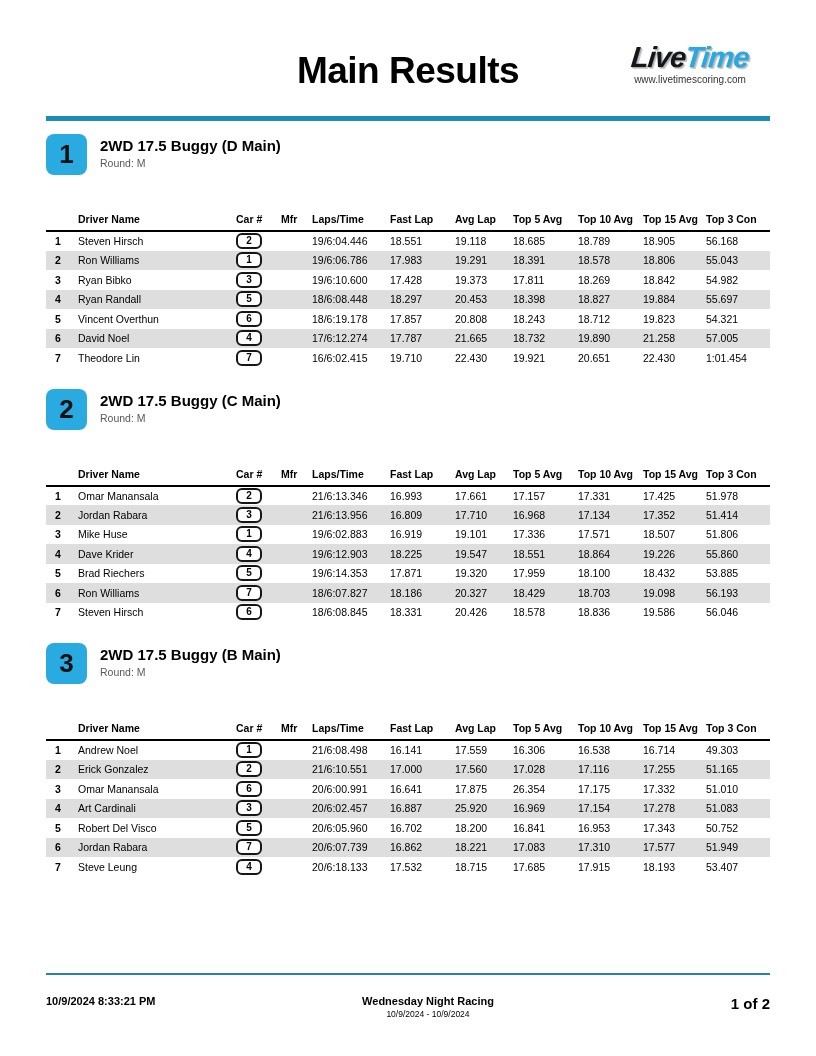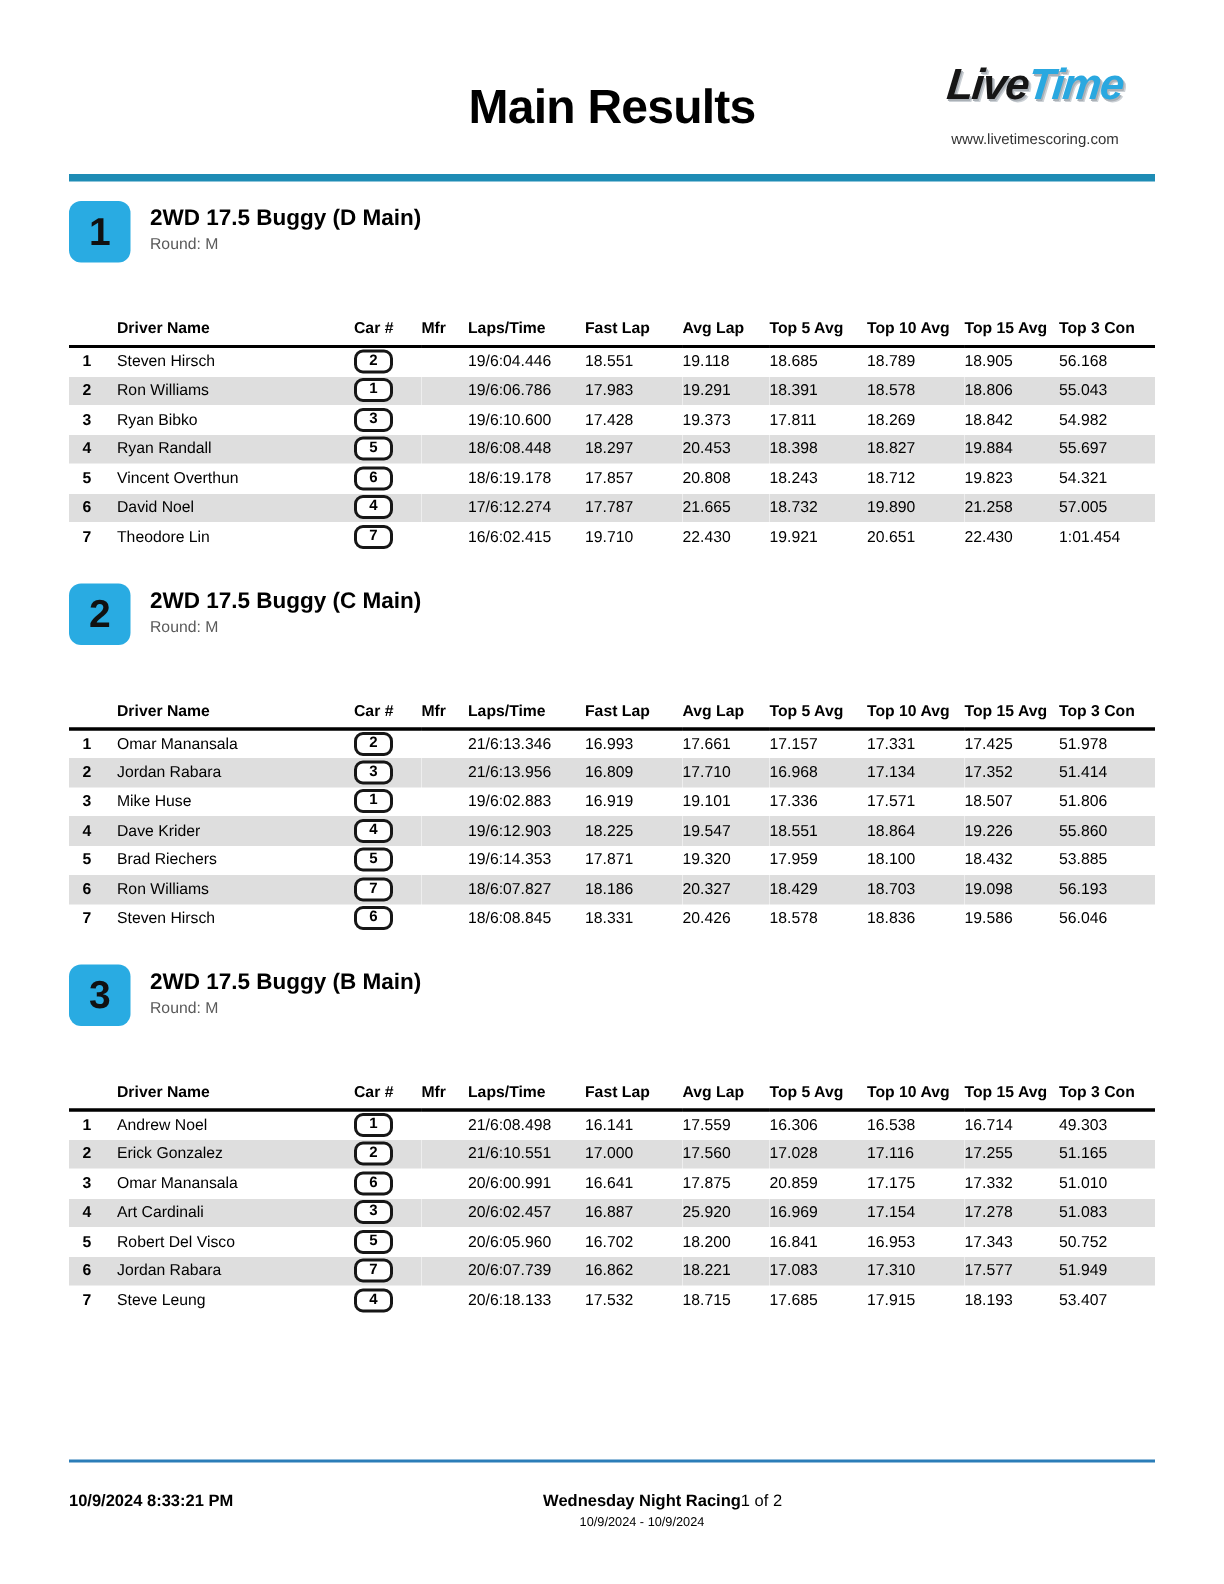--- a/index.html
+++ b/index.html
@@ -5,32 +5,32 @@
   * { box-sizing: border-box; }
   html,body { margin:0; padding:0; }
   body {
     width:816px; height:1056px; position:relative; overflow:hidden;
     background:#ffffff; color:#000;
     font-family:"Liberation Sans", sans-serif;
   }
   
   .page-header { position:relative; height:106px; }
   .main-title {
-    text-align:center; font-size:32px; font-weight:bold; letter-spacing:-0.5px;
+    text-align:center; font-size:37px; font-weight:bold; letter-spacing:-0.5px;
     padding-top:54px; line-height:34px;
   }
   .logo { position:absolute; top:42px; right:46px; text-align:center; width:160px; }
   .logo-text {
     font-size:29px; font-weight:bold; font-style:italic; letter-spacing:-1px;
     transform:skewX(-6deg); line-height:30px; white-space:nowrap;
     text-shadow:1px 1px 0 #aab0b6, 2px 2px 0 #ccd1d6;
   }
   .logo-live { color:#161616; }
   .logo-time { color:#2AA8E0; }
-  .logo-site { font-size:10px; color:#333; margin-top:16px; }
+  .logo-site { font-size:10px; color:#333; margin-top:2px; }
   .header-rule { height:5px; background:#1E8CB5; margin:10px 46px 0 46px; }
 
   
   .content { padding:13px 46px 0 46px; }
   .section { margin-bottom:21px; }
   .section-head { display:flex; gap:13px; margin-bottom:5px; }
   .badge {
     width:41px; height:41px; flex:0 0 41px; border-radius:8px; background:#29ABE2;
     display:flex; align-items:center; justify-content:center;
     font-size:26px; font-weight:bold; color:#111;
@@ -71,21 +71,21 @@
   
   .footer {
     position:absolute; left:46px; right:46px; top:973px;
     border-top:2px solid #2B7DB8; padding-top:20px;
     display:grid; grid-template-columns:1fr auto 1fr; align-items:start;
   }
   .footer-left  { font-size:11px; font-weight:bold; text-align:left; }
   .footer-center{ text-align:center;margin-left:40px; }
   .footer-event { font-size:11px; font-weight:bold; }
   .footer-dates { font-size:8.5px; font-weight:normal; margin-top:2px; }
-  .footer-right { font-size:11px; font-weight:normal; }
+  .footer-right { font-size:15px; font-weight:bold; text-align:right; }
 </style>
 </head>
 <body>
 
 <header class="page-header">
   <div class="main-title">Main Results</div>
   <div class="logo">
     <div class="logo-text"><span class="logo-live">Live</span><span class="logo-time">Time</span></div>
     <div class="logo-site">www.livetimescoring.com</div>
   </div>
@@ -400,21 +400,21 @@
   </tr>
 
   <tr>
     <td class="c0 pos">3</td>
     <td class="c1">Omar Manansala</td>
     <td class="c2"><span class="car-chip">6</span></td>
     <td class="c3"></td>
     <td class="c4">20/6:00.991</td>
     <td class="c5">16.641</td>
     <td class="c6">17.875</td>
-    <td class="c7">20.859</td>
+    <td class="c7">26.354</td>
     <td class="c8">17.175</td>
     <td class="c9">17.332</td>
     <td class="c10">51.010</td>
   </tr>
 
   <tr>
     <td class="c0 pos">4</td>
     <td class="c1">Art Cardinali</td>
     <td class="c2"><span class="car-chip">3</span></td>
     <td class="c3"></td>

